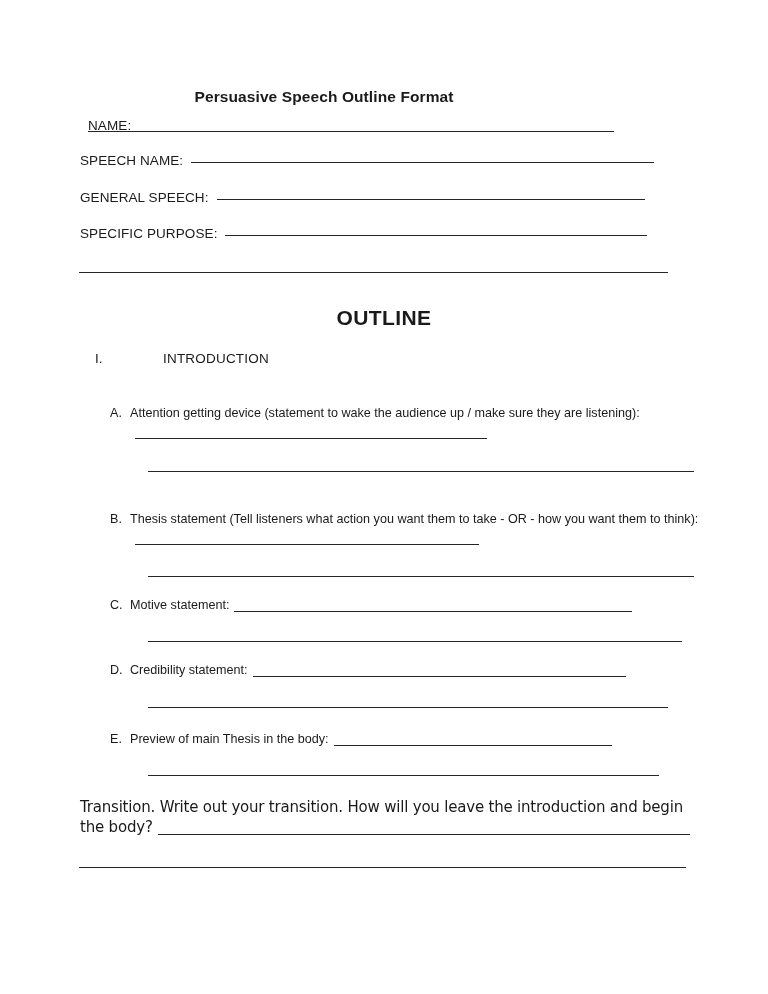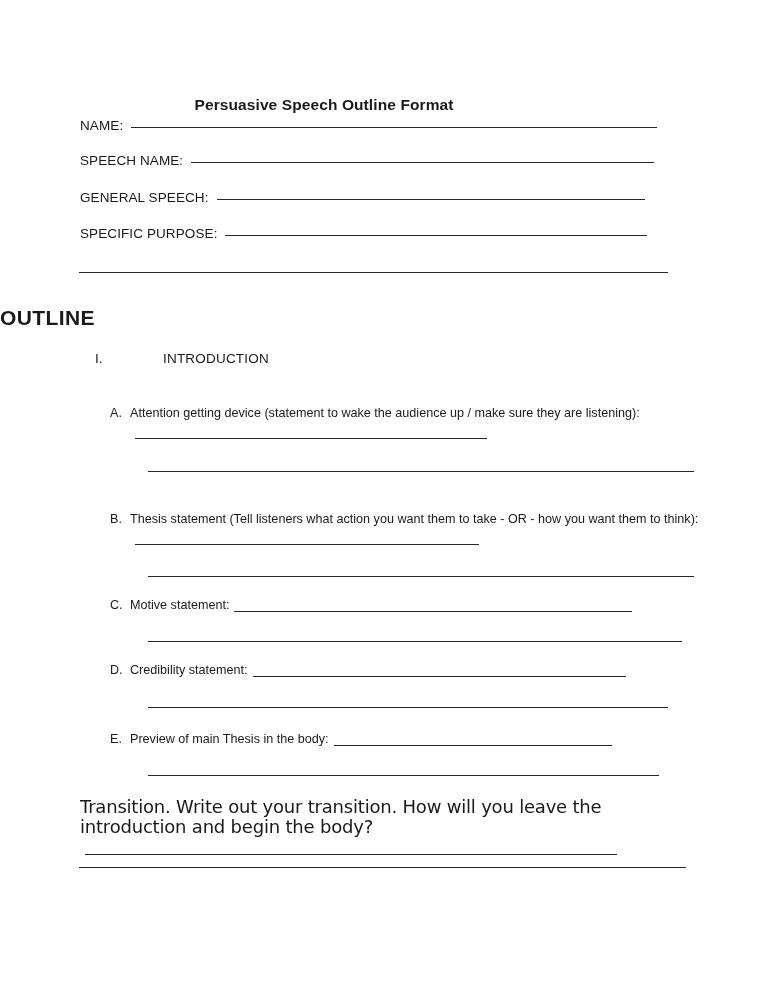--- a/index.html
+++ b/index.html
@@ -20,21 +20,21 @@
     width: 768px;
     height: 994px;
     background: #ffffff;
     overflow: hidden;
   }
 
   
   .doc-title {
     position: absolute;
     left: 0;
-    top: 96px;
+    top: 88px;
     width: 648px;
     text-align: center;
     font-size: 15.5px;
     font-weight: bold;
     letter-spacing: 0.1px;
   }
 
   
   .field-row {
     position: absolute;
@@ -62,20 +62,21 @@
     height: 0;
     border-bottom: 1.6px solid #262626;
   }
 
   
   .outline-heading {
     position: absolute;
     left: 0;
     top: 306px;
     width: 768px;
+    text-align: center;
     font-size: 21px;
     font-weight: bold;
     letter-spacing: 0.4px;
   }
 
   
   .section-row {
     position: absolute;
     font-size: 13.5px;
     white-space: nowrap;
@@ -117,33 +118,33 @@
     margin-left: 5px;
   }
 
   
   .transition {
     position: absolute;
     left: 80px;
     top: 797px;
     width: 620px;
     font-family: "DejaVu Sans", sans-serif;
-    font-size: 18px;
+    font-size: 15px;
     line-height: 20px;
     letter-spacing: -0.2px;
   }
 </style>
 </head>
 <body>
 
 <div class="page">
 
   <div class="doc-title">Persuasive Speech Outline Format</div>
 
-  <div class="field-row" style="top:118px;">
+  <div class="field-row" style="top:118px;flex-direction:column;">
     <span class="field-label">NAME:</span>
     <span class="field-rule" style="width:526px;"></span>
   </div>
 
   <div class="field-row" style="top:153px;">
     <span class="field-label">SPEECH NAME:</span>
     <span class="field-rule" style="width:463px;"></span>
   </div>
 
   <div class="field-row" style="top:190px;">

